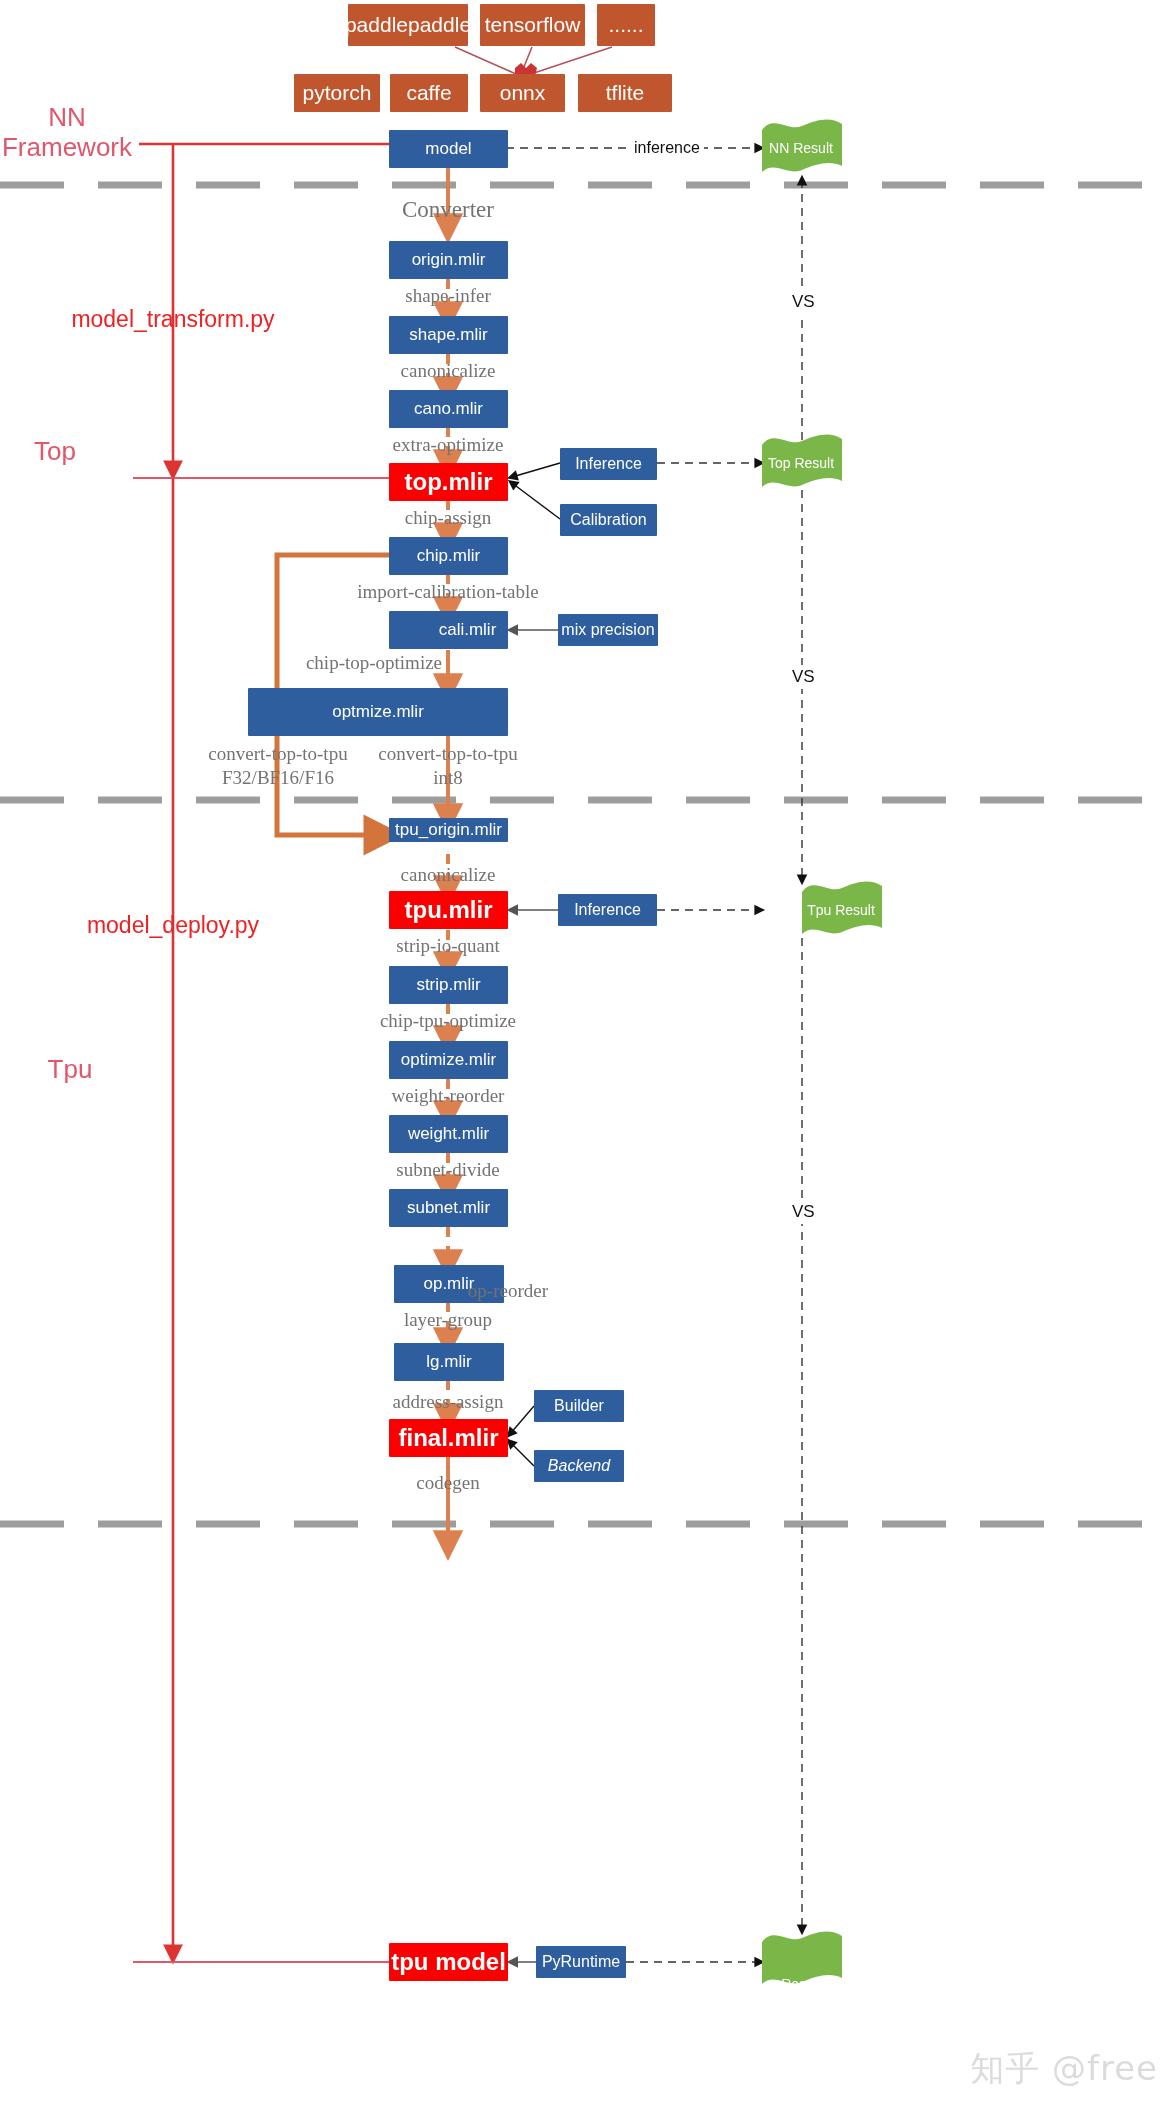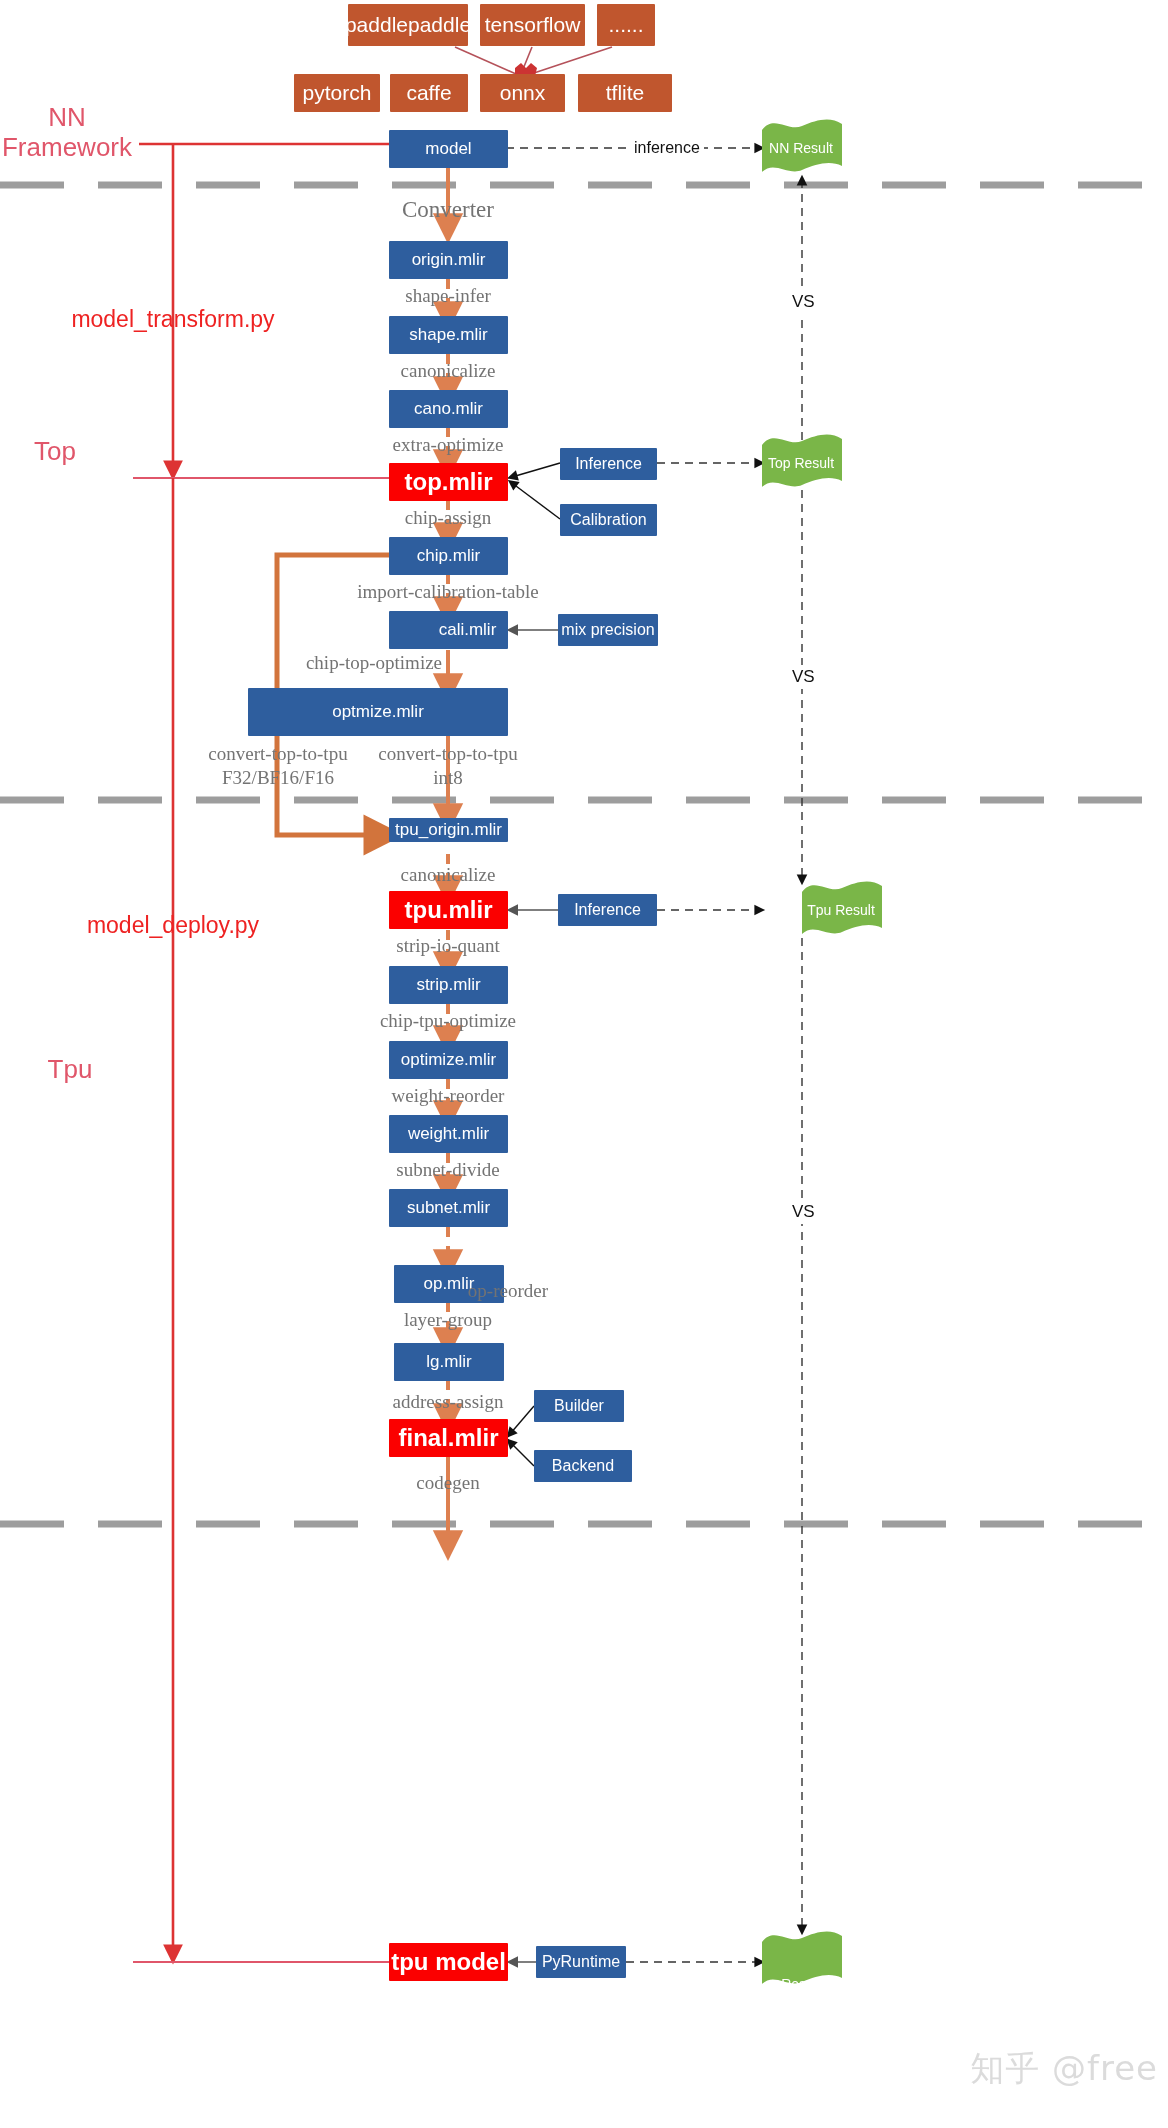--- a/index.html
+++ b/index.html
@@ -210,21 +210,21 @@
   <div class="node red" style="left:389px;top:1419px;width:119px;height:38px;">final.mlir</div>
   <div class="lbl" style="left:348px;top:1472px;width:200px;">codegen</div>
 
   <div class="node red" style="left:389px;top:1943px;width:119px;height:38px;">tpu model</div>
 
   <div class="node blue small" style="left:560px;top:448px;width:97px;height:32px;">Inference</div>
   <div class="node blue small" style="left:560px;top:504px;width:97px;height:32px;">Calibration</div>
   <div class="node blue small" style="left:558px;top:614px;width:100px;height:32px;">mix precision</div>
   <div class="node blue small" style="left:558px;top:894px;width:99px;height:32px;">Inference</div>
   <div class="node blue small" style="left:534px;top:1390px;width:90px;height:32px;">Builder</div>
-  <div class="node blue small" style="left:534px;top:1450px;width:98px;height:32px;">Backend</div>
+  <div class="node blue small" style="left:534px;top:1450px;width:90px;height:32px;font-style:italic;">Backend</div>
   <div class="node blue small" style="left:536px;top:1946px;width:90px;height:32px;">PyRuntime</div>
 
   <div class="flag" style="left:758px;top:118px;width:86px;height:62px;">
     <svg viewBox="0 0 86 62" width="86" height="62">
       <path d="M4,12 C16,-4 30,14 44,8 C58,2 72,-2 84,6 L84,48 C72,42 58,46 44,52 C30,58 16,42 4,54 Z" fill="#7ab648"></path>
     </svg>
     <div class="ftxt">NN Result</div>
   </div>
 
   <div class="flag" style="left:758px;top:433px;width:86px;height:62px;">

